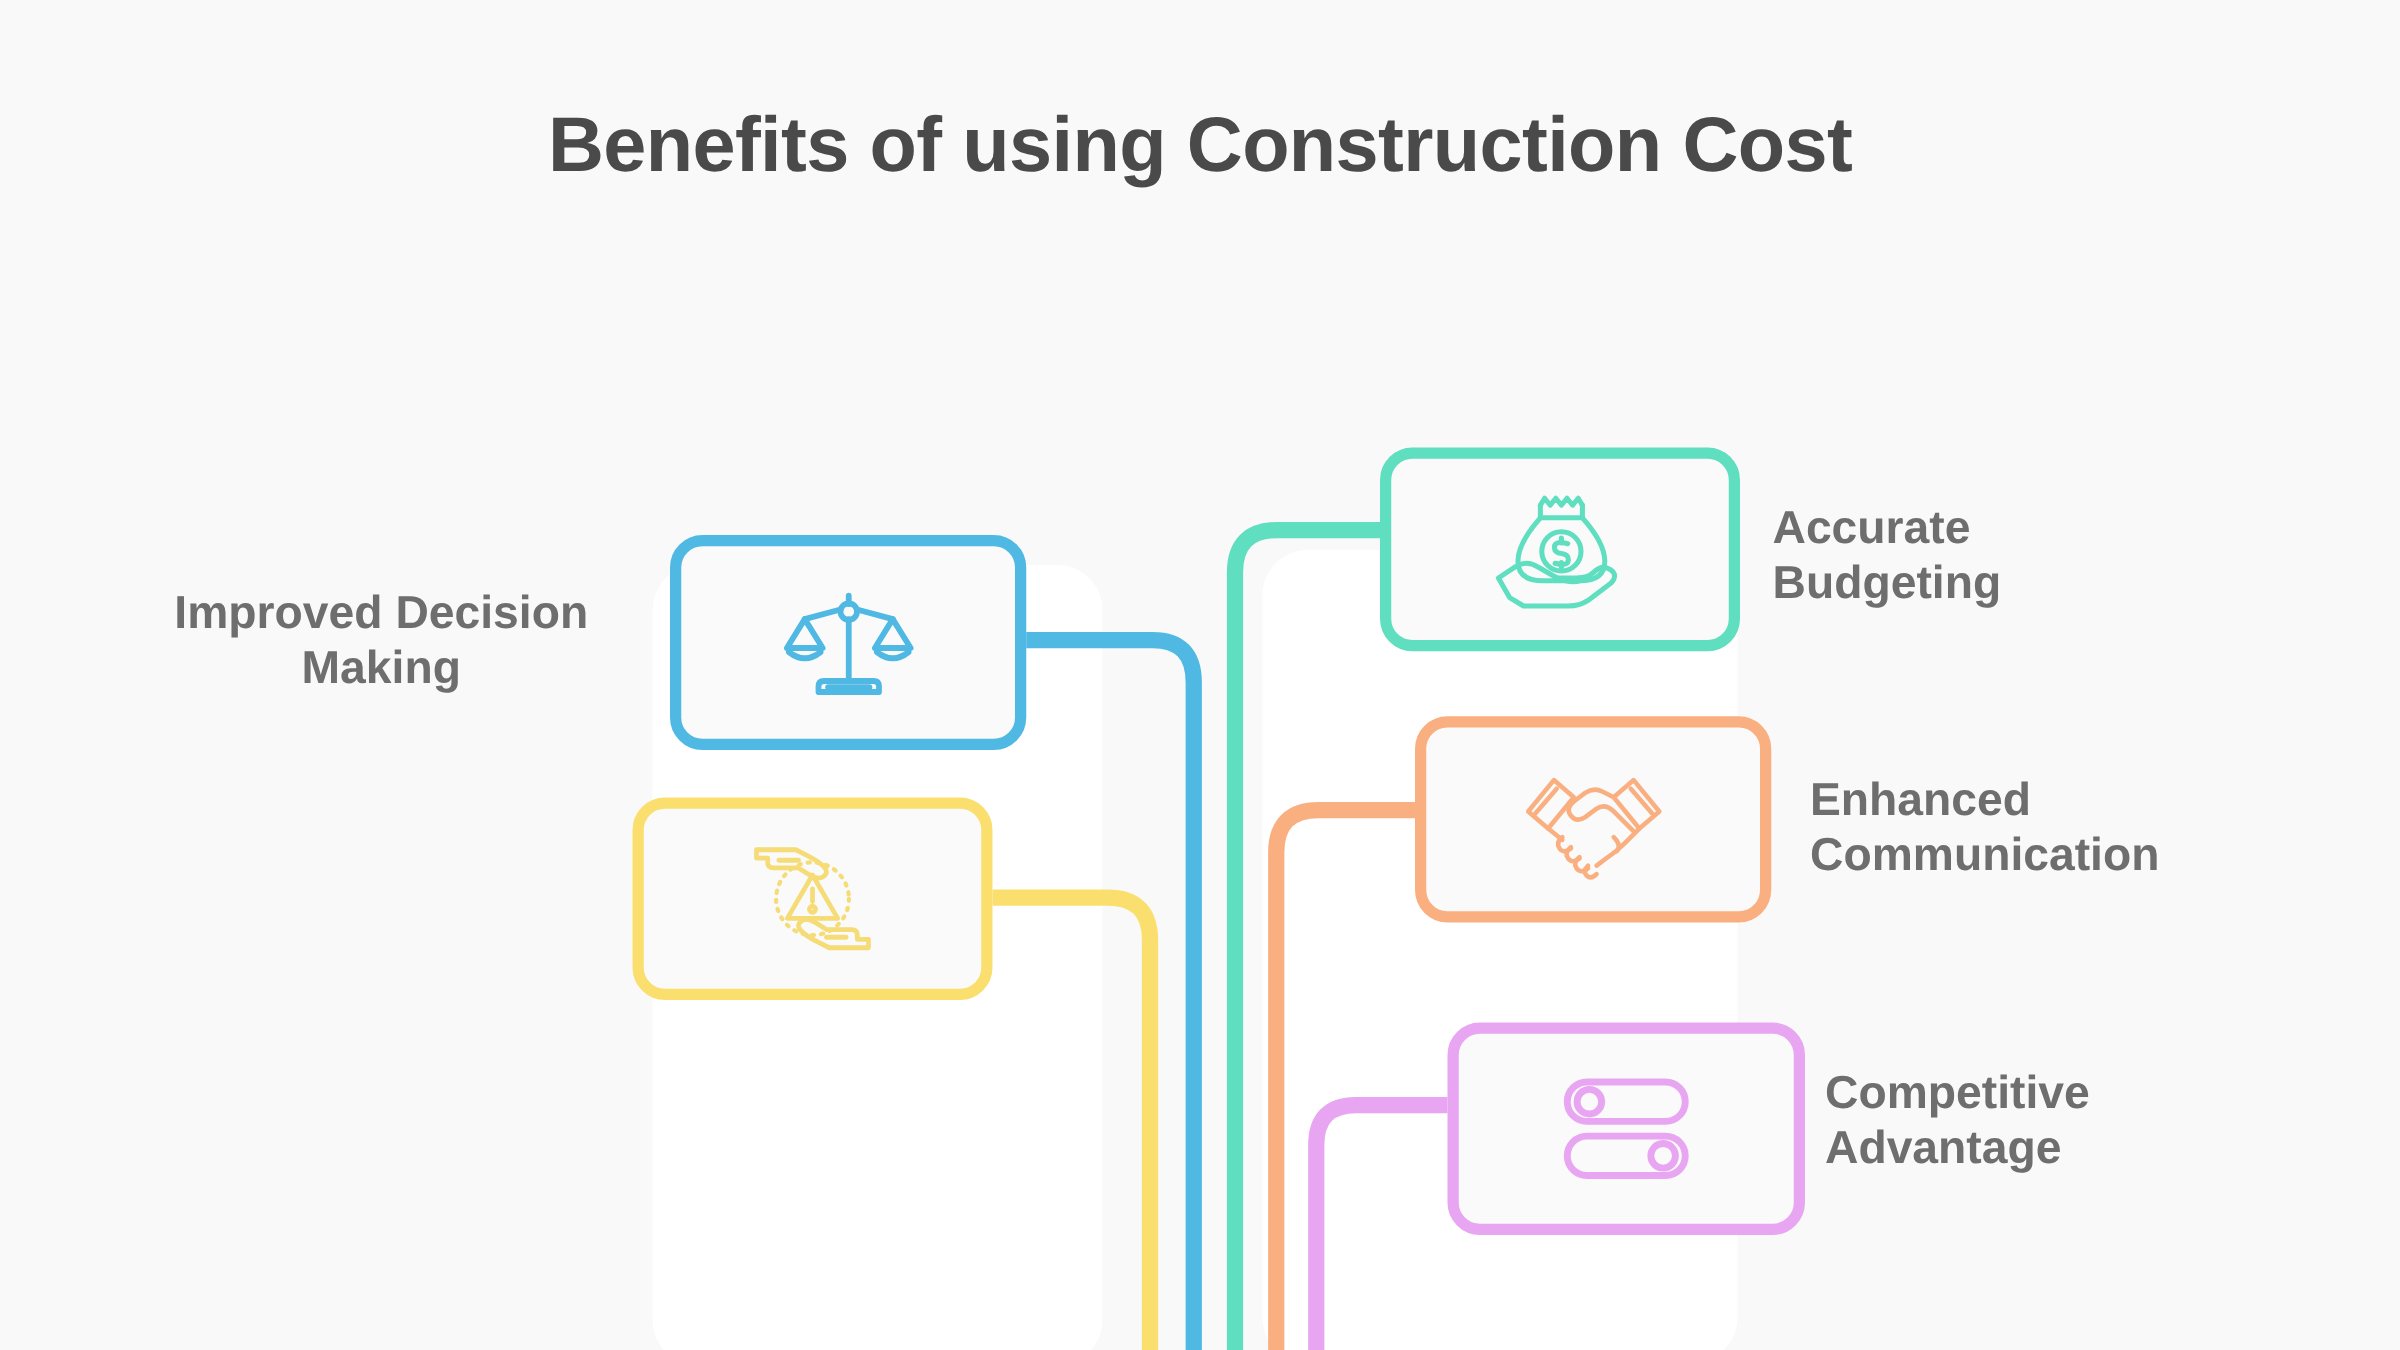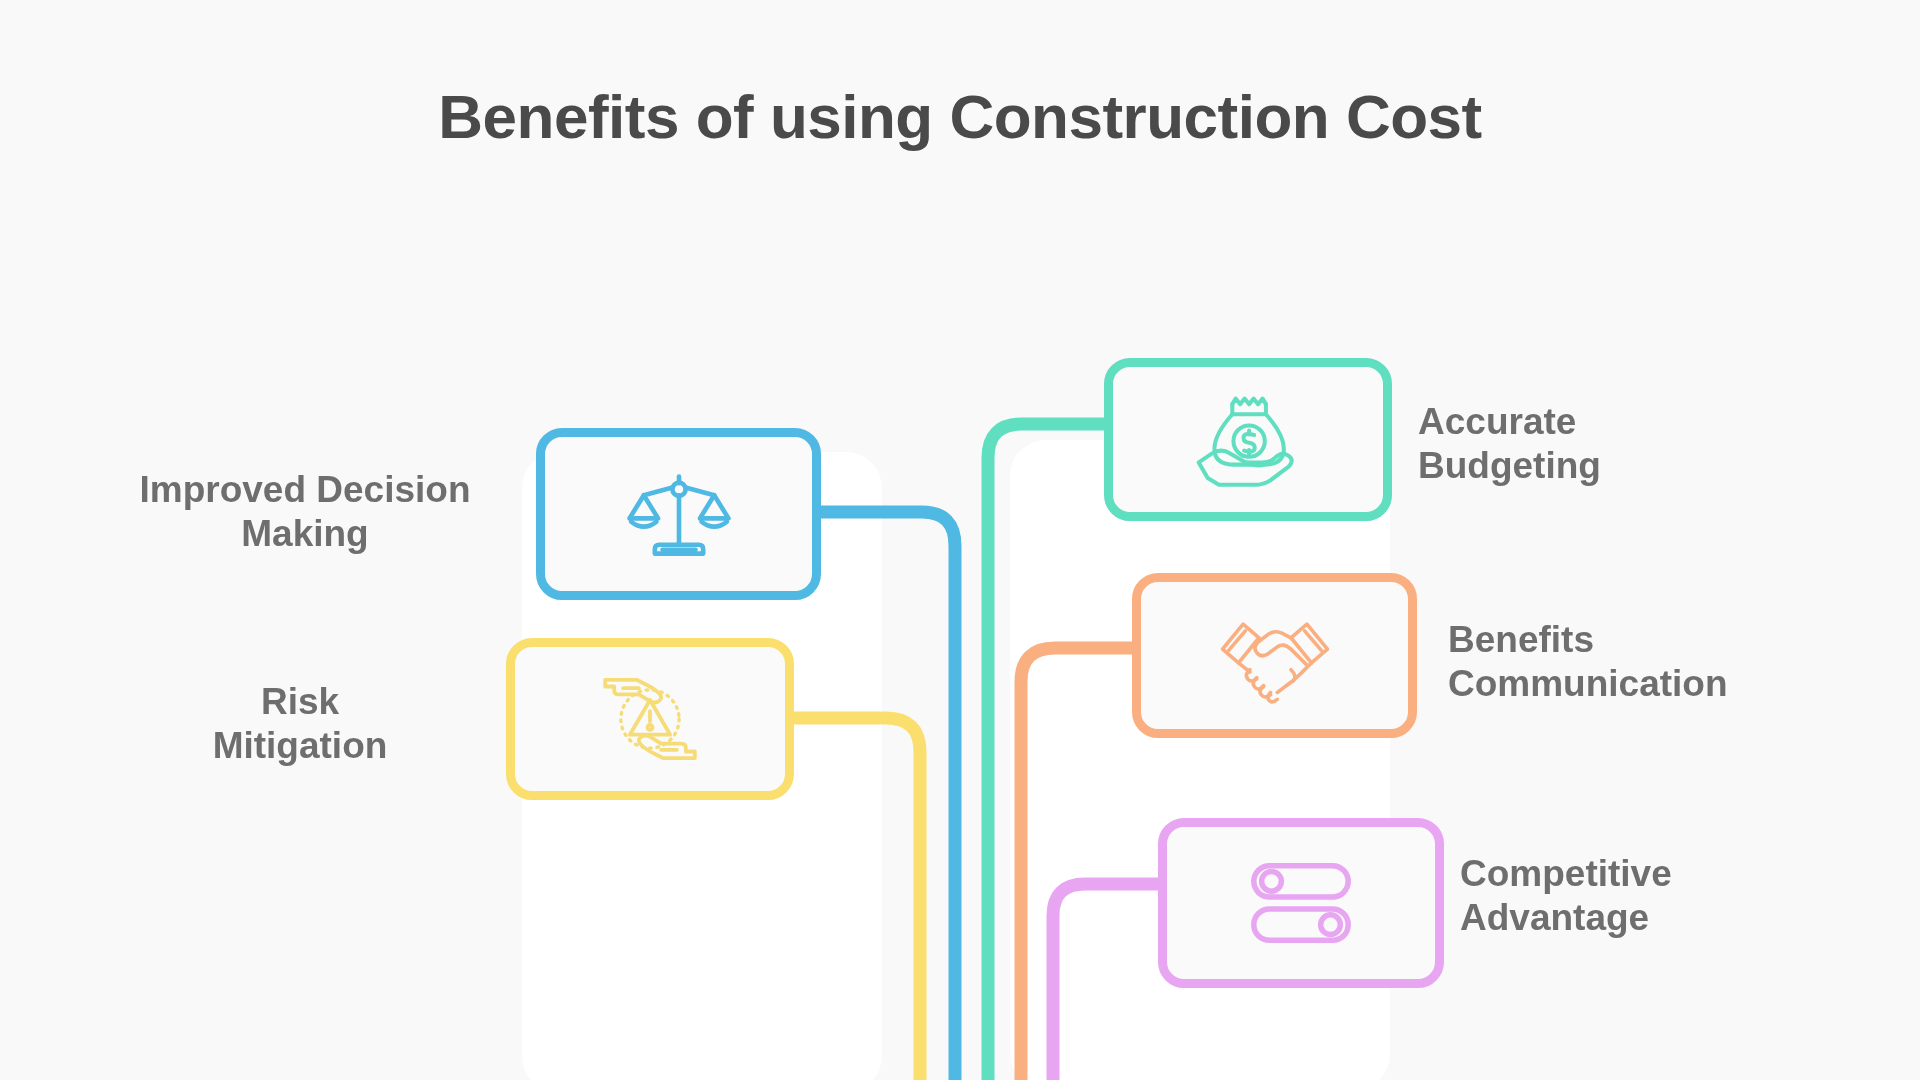--- a/index.html
+++ b/index.html
@@ -114,27 +114,25 @@
     <path id="wire-orange" d="M 1132 648 L 1055 648 Q 1021 648 1021 682 L 1021 1080" stroke="#FAAF80"></path>
 
     <path id="wire-violet" d="M 1158 884 L 1085 884 Q 1053 884 1053 916 L 1053 1080" stroke="#E8A5F2"></path>
   </svg>
 
   <h1 id="title"><span>Benefits of using Construction Cost</span><br></h1>
 
   <div class="label right-align" id="label-decision">Improved Decision
 Making</div>
 
-  <div class="label right-align" id="label-risk">Risk
-Mitigation</div>
 
   <div class="label left-align" id="label-budget">Accurate
 Budgeting</div>
 
-  <div class="label left-align" id="label-comm">Benefits
+  <div class="label left-align" id="label-comm">Enhanced
 Communication</div>
 
   <div class="label left-align" id="label-advant">Competitive
 Advantage</div>
 
   <div class="card" id="card-decision">
     <span>
       <svg width="110" height="110" viewBox="0 0 100 100" stroke="#4FB8E3" stroke-width="4.2" fill="none" stroke-linecap="round" stroke-linejoin="round">
 
         <line x1="50" y1="16" x2="50" y2="22"></line>

